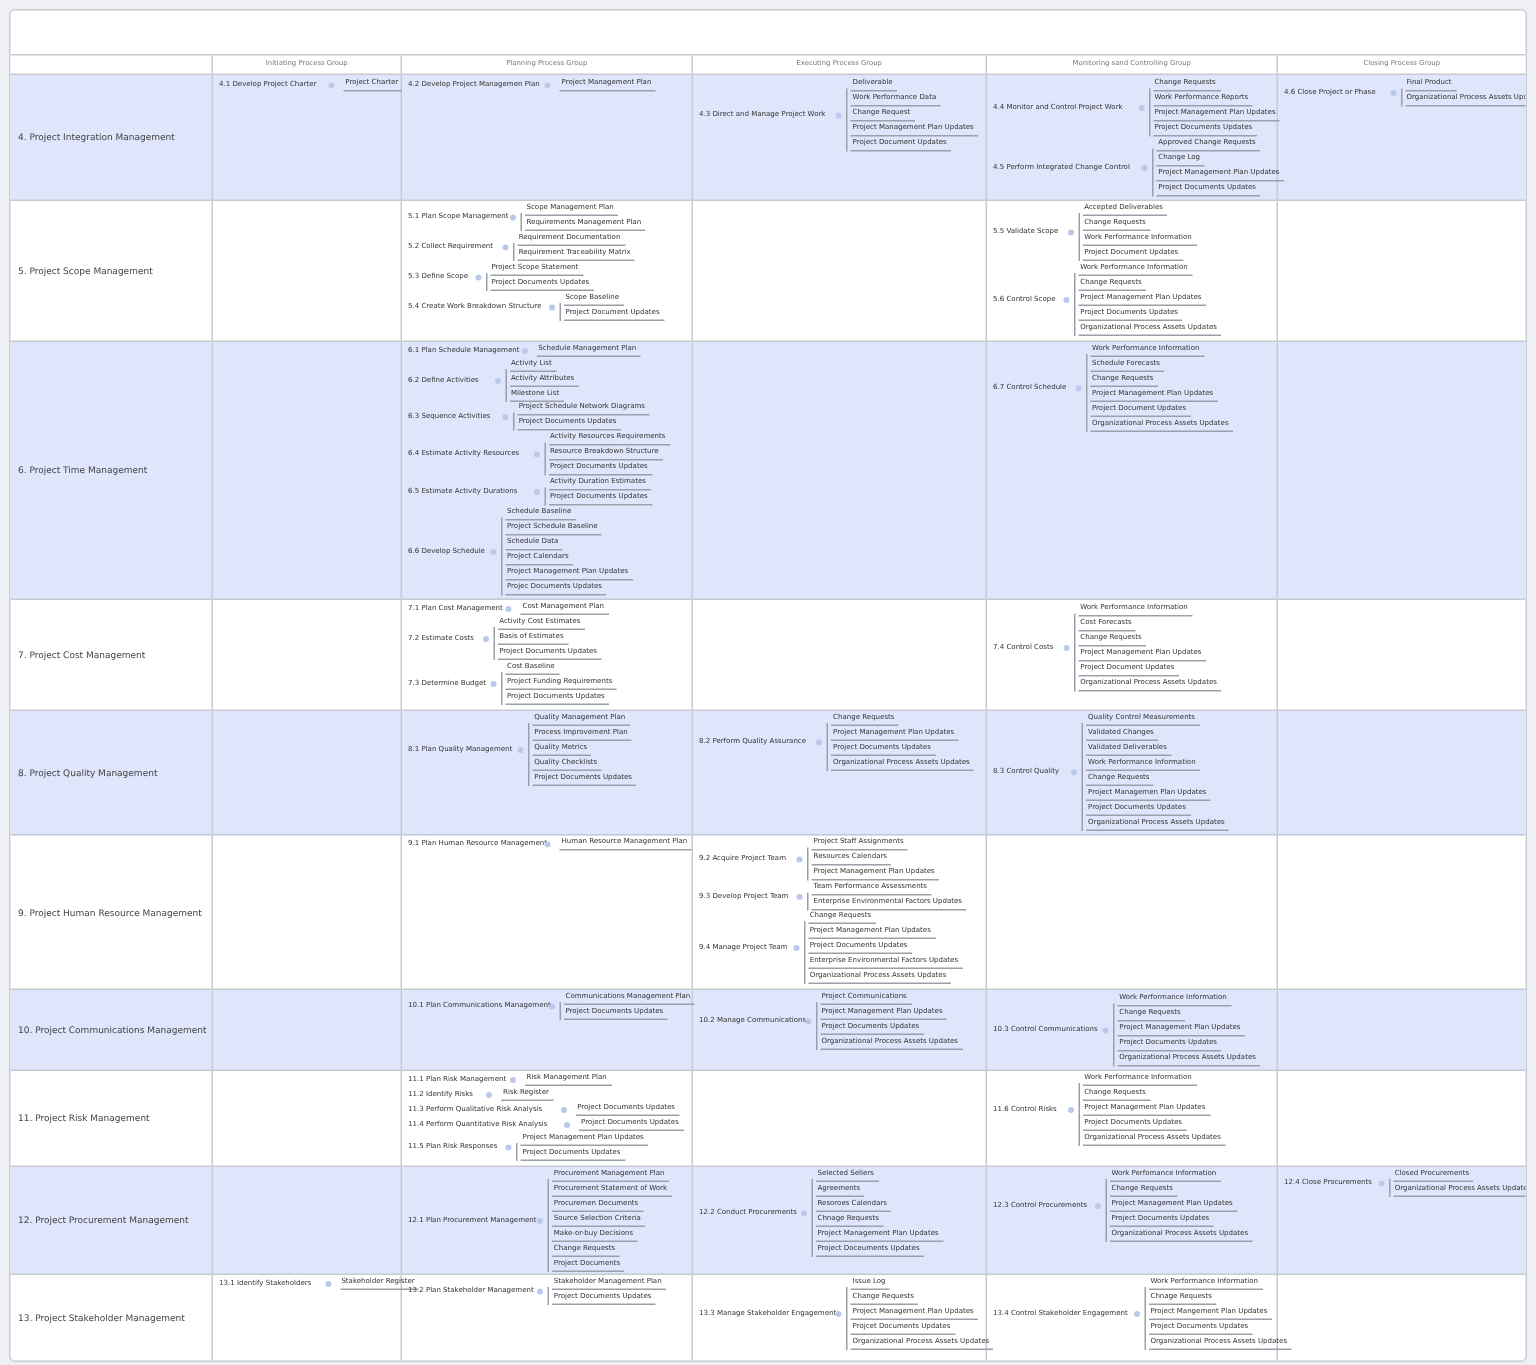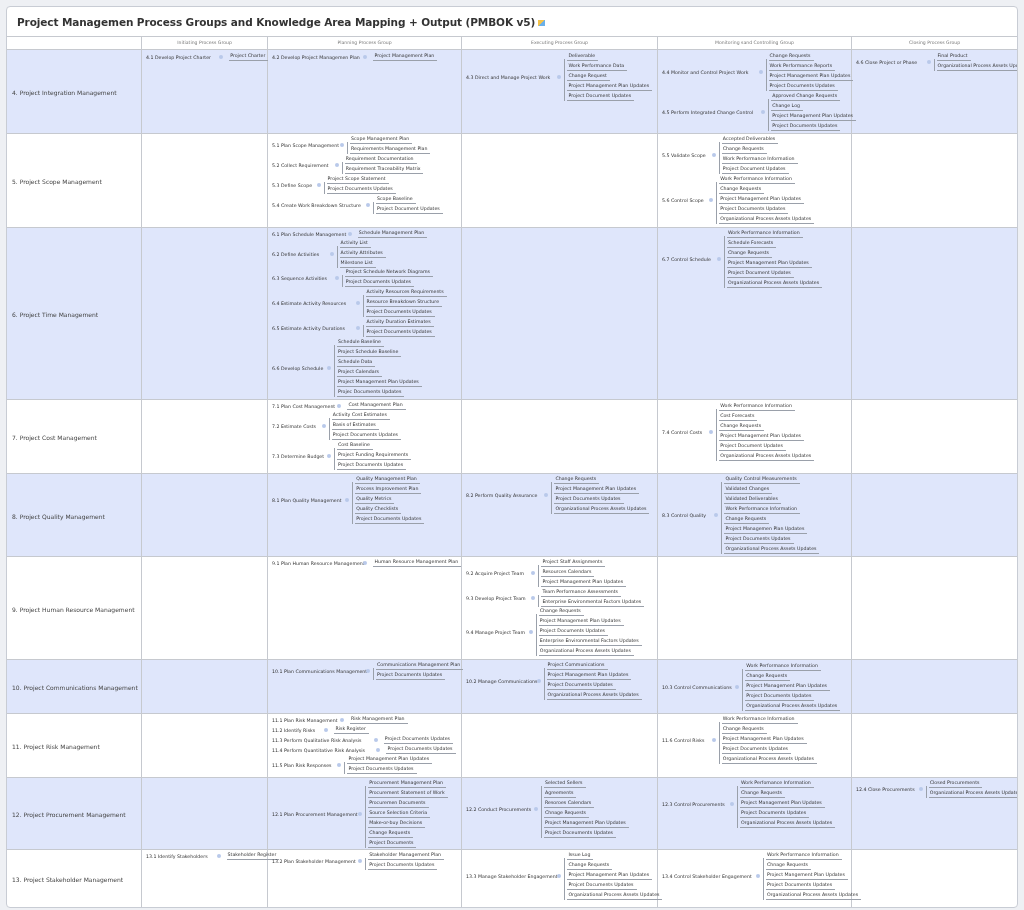--- a/index.html
+++ b/index.html
@@ -18,21 +18,20 @@
   .proc .pname { position:absolute; left:0; transform:translateY(-50%); }
   .proc .knob { position:absolute; width:4px; height:4px; border-radius:50%; background:#b9c9ea; transform:translateY(-50%); }
   .outs { position:absolute; }
   .outs .spine { position:absolute; left:0; width:1px; background:#9aa0aa; }
   .out { position:absolute; left:3px; font-size:4.7px; color:#333; white-space:nowrap; border-bottom:1px solid #9aa0aa; padding:0 3px 1px 1px; line-height:7px; }
 </style>
 </head>
 <body>
 
 <div class="sheet">
-  <div class="title"><span>Project Managemen Process Groups and Knowledge Area Mapping + Output (PMBOK v5)</span><span class="title-icon"></span></div>
   <div class="grid" id="grid">
     <div class="hdr-row" id="hdr-row">
         <div class="hdr" style="left: 0px; width: 134px; border-left: none;"></div>
         <div class="hdr" style="left: 134px; width: 126px;">Initiating Process Group</div>
         <div class="hdr" style="left: 260px; width: 194px;">Planning Process Group</div>
         <div class="hdr" style="left: 454px; width: 196px;">Executing Process Group</div>
         <div class="hdr" style="left: 650px; width: 194px;">Monitoring sand Controlling Group</div>
         <div class="hdr" style="left: 844px; width: 166px;">Closing Process Group</div>
       </div>
     <div id="rows">

